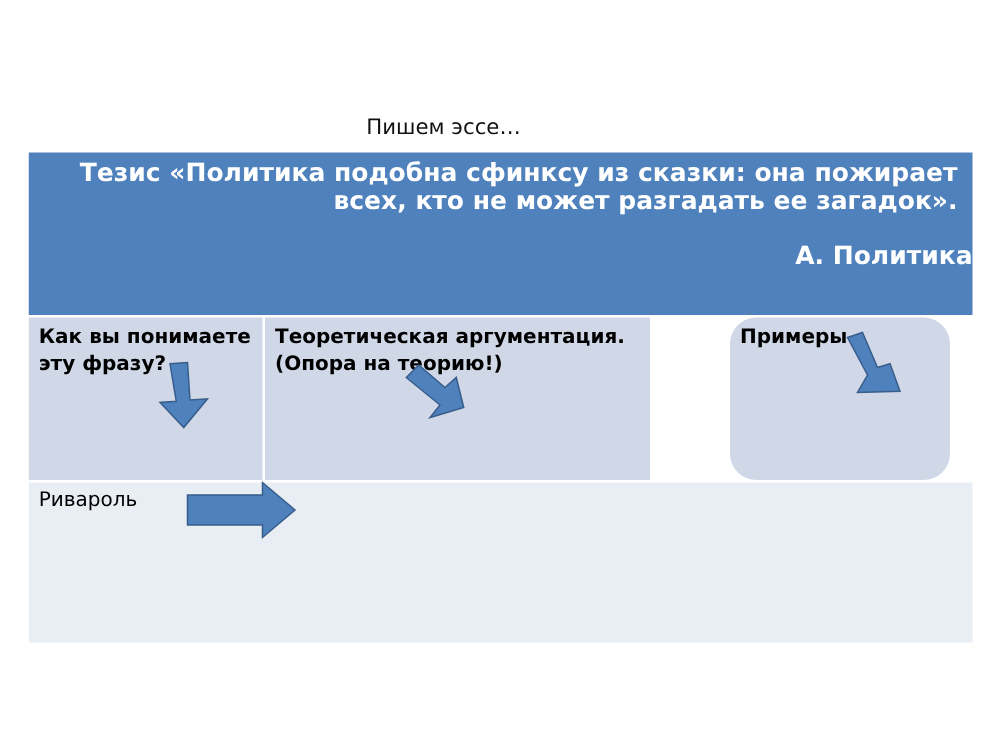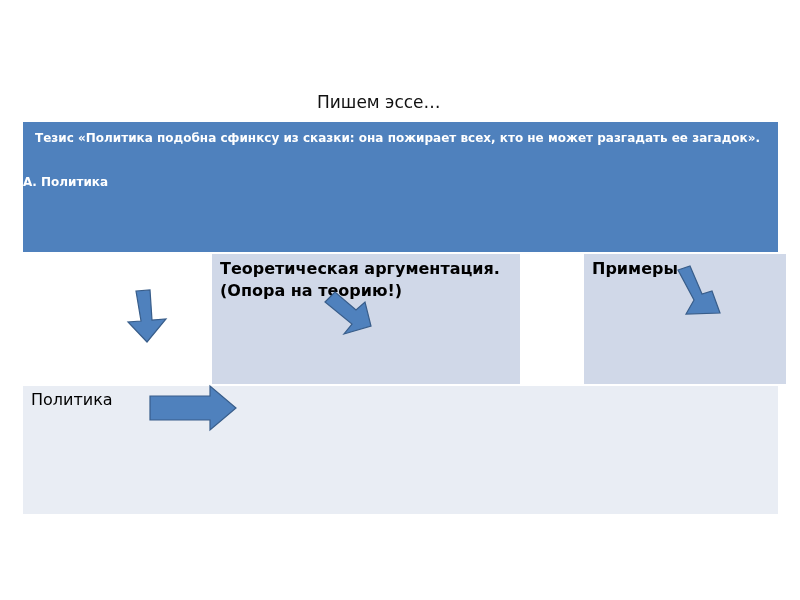--- a/index.html
+++ b/index.html
@@ -5,72 +5,74 @@
     html, body { margin: 0; padding: 0; }
     body {
       width: 800px; height: 600px; background: #ffffff;
       position: relative; overflow: hidden;
       font-family: "DejaVu Sans", sans-serif;
     }
     .slide-title {
       position: absolute; left: 293px; top: 92px;
       font-size: 17px; color: #111;
       font-family: "DejaVu Sans", sans-serif;
-      margin-left: 24px;
     }
     .table {
       position: absolute; left: 23px; top: 122px; width: 755px; height: 392px;
     }
     .header-cell {
       position: absolute; left: 0; top: 0; width: 755px; height: 130px;
-      background: #4f81bd; color: #ffffff; text-align: left;
-      font-weight: bold; font-size: 12px; line-height: 22px;
+      background: #4f81bd; color: #ffffff; text-align: right;
+      font-weight: bold; font-size: 20px; line-height: 22px;
     }
     .header-cell .thesis { margin-top: 5px; padding: 0 12px; }
     .header-cell .author { margin-top: 22px; }
     .row2 {
       position: absolute; left: 0; top: 132px; height: 130px; width: 755px;
     }
     .cell2 {
       position: absolute; top: 0; height: 130px; background: #d0d8e8;
       font-weight: bold; font-size: 16px; line-height: 22px; color: #000;
       box-sizing: border-box; padding: 4px 8px;
     }
     .c1 { left: 0; width: 187px; }
     .c2 { left: 189px; width: 308px; }
-    .c3 { left: 561px; width: 202px; }
+    .c3 { left: 561px; width: 176px; border-radius: 21px; }
     .row3 {
       position: absolute; left: 0; top: 264px; width: 755px; height: 128px;
       background: #e9edf4; font-size: 16px; color: #000;
       box-sizing: border-box; padding: 4px 8px;
     }
     .arrow { position: absolute; }
   </style>
 </head>
 <body>
 
 <div class="slide-title">Пишем эссе…</div>
 
 <div class="table">
   <div class="header-cell">
     <div class="thesis">Тезис «Политика подобна сфинксу из сказки: она пожирает всех, кто не может разгадать ее загадок».</div>
     <div class="author">А. Политика</div>
   </div>
 
   <div class="row2">
+    <div class="cell2 c1">
+      <span>Как вы понимаете эту фразу?</span>
+    </div>
     <div class="cell2 c2">
       <span>Теоретическая аргументация. (Опора на теорию!)</span>
     </div>
     <div class="cell2 c3">
       <span>Примеры</span>
     </div>
   </div>
 
   <div class="row3">
-    <span>Политика</span>
+    <span>Ривароль</span>
   </div>
 </div>
 
 <svg class="arrow" style="left:126px; top:288px;" width="52" height="58" viewBox="0 0 52 58">
   <polygon points="10,3 24,2 26,32 40,31 21,54 2,34 15,33" fill="#4f81bd" stroke="#385d8a" stroke-width="1.2"></polygon>
 </svg>
 
 <svg class="arrow" style="left:322px; top:290px;" width="58" height="50" viewBox="0 0 58 50">
   <polygon points="3,12 13,2 34,20 43,12 49,36 22,44 30,34" fill="#4f81bd" stroke="#385d8a" stroke-width="1.2"></polygon>
 </svg>

